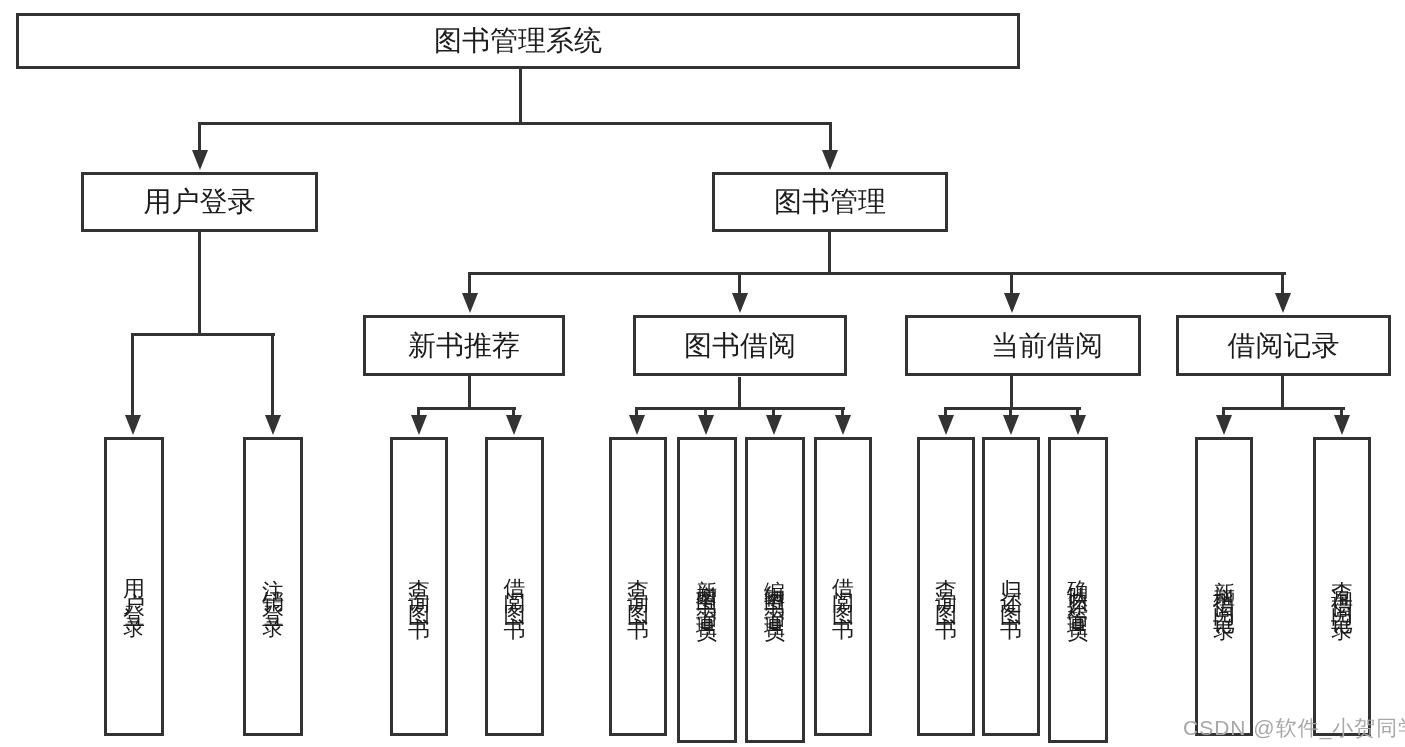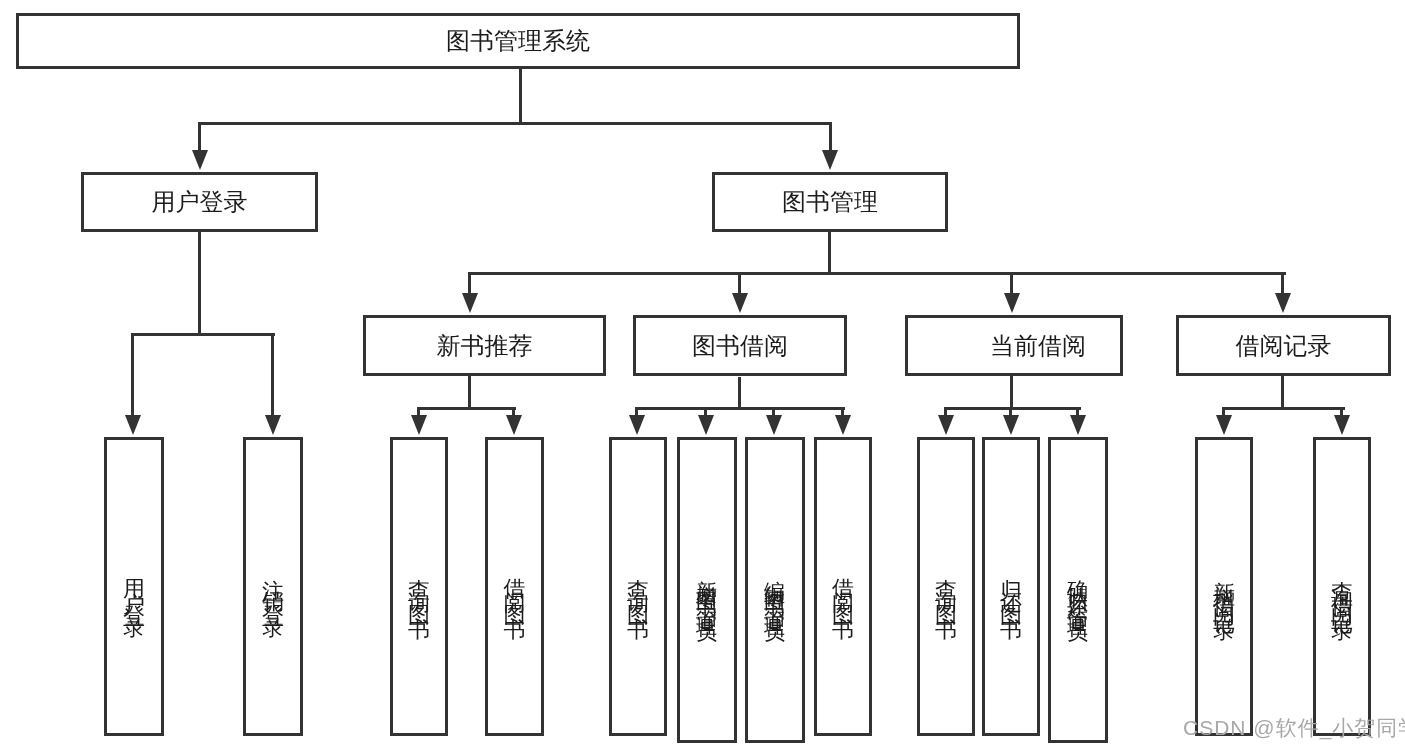--- a/index.html
+++ b/index.html
@@ -3,21 +3,21 @@
 <meta charset="utf-8">
 <style>
   html,body{margin:0;padding:0;background:#ffffff;}
   .canvas{
     position:relative;width:1405px;height:747px;background:#ffffff;overflow:hidden;
     font-family:"Liberation Sans","DejaVu Sans",sans-serif;color:#1c1c1c;
   }
   .box{
     position:absolute;box-sizing:border-box;border:3px solid #333333;background:#ffffff;
     display:flex;align-items:center;justify-content:center;text-align:center;
-    font-size:24px;color:#1c1c1c;
+    font-size:28px;color:#1c1c1c;
   }
   .leaf{font-size:22px;}
   .leaf .vt{
     writing-mode:vertical-rl;text-orientation:mixed;letter-spacing:13px;line-height:1;
     display:block;
   }
   .leaf.s6 .vt{letter-spacing:8px;}
   .leaf.s9 .vt{letter-spacing:6px;font-size:21px;}
   .vl{position:absolute;width:3px;background:#333333;}
   .hl{position:absolute;height:3px;background:#333333;}
@@ -72,27 +72,27 @@
   <div class="hl" style="left:468px;top:272px;width:818px;"></div>
   <div class="vl" style="left:468px;top:272px;height:23px;"></div>
   <div class="vl" style="left:738px;top:272px;height:23px;"></div>
   <div class="vl" style="left:1010px;top:272px;height:23px;"></div>
   <div class="vl" style="left:1281px;top:272px;height:23px;"></div>
   <div class="arr" style="left:462px;top:293px;"></div>
   <div class="arr" style="left:732px;top:293px;"></div>
   <div class="arr" style="left:1004px;top:293px;"></div>
   <div class="arr" style="left:1275px;top:293px;"></div>
 
-  <div class="box" style="left:363px;top:315px;width:243px;height:61px;">
+  <div class="box" style="left:363px;top:315px;width:202px;height:61px;">
     <span>新书推荐</span>
   </div>
   <div class="box" style="left:633px;top:315px;width:214px;height:61px;justify-content:center;">
     <span>图书借阅</span>
   </div>
-  <div class="box" style="left:905px;top:315px;width:218px;height:61px;padding-left:48px;">
+  <div class="box" style="left:905px;top:315px;width:236px;height:61px;padding-left:48px;">
     <span>当前借阅</span>
   </div>
   <div class="box" style="left:1176px;top:315px;width:215px;height:61px;">
     <span>借阅记录</span>
   </div>
 
   <div class="vl" style="left:468px;top:376px;height:34px;"></div>
   <div class="hl" style="left:417px;top:407px;width:99px;"></div>
   <div class="vl" style="left:417px;top:407px;height:10px;"></div>
   <div class="vl" style="left:512px;top:407px;height:10px;"></div>

